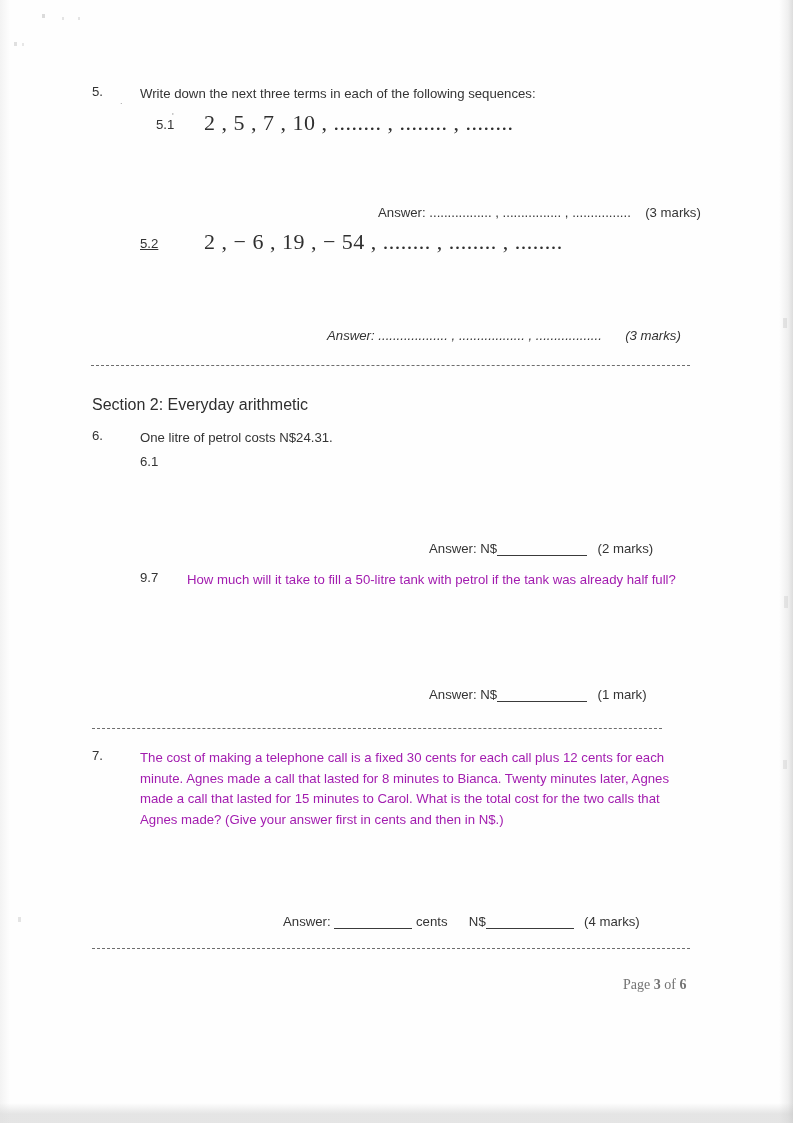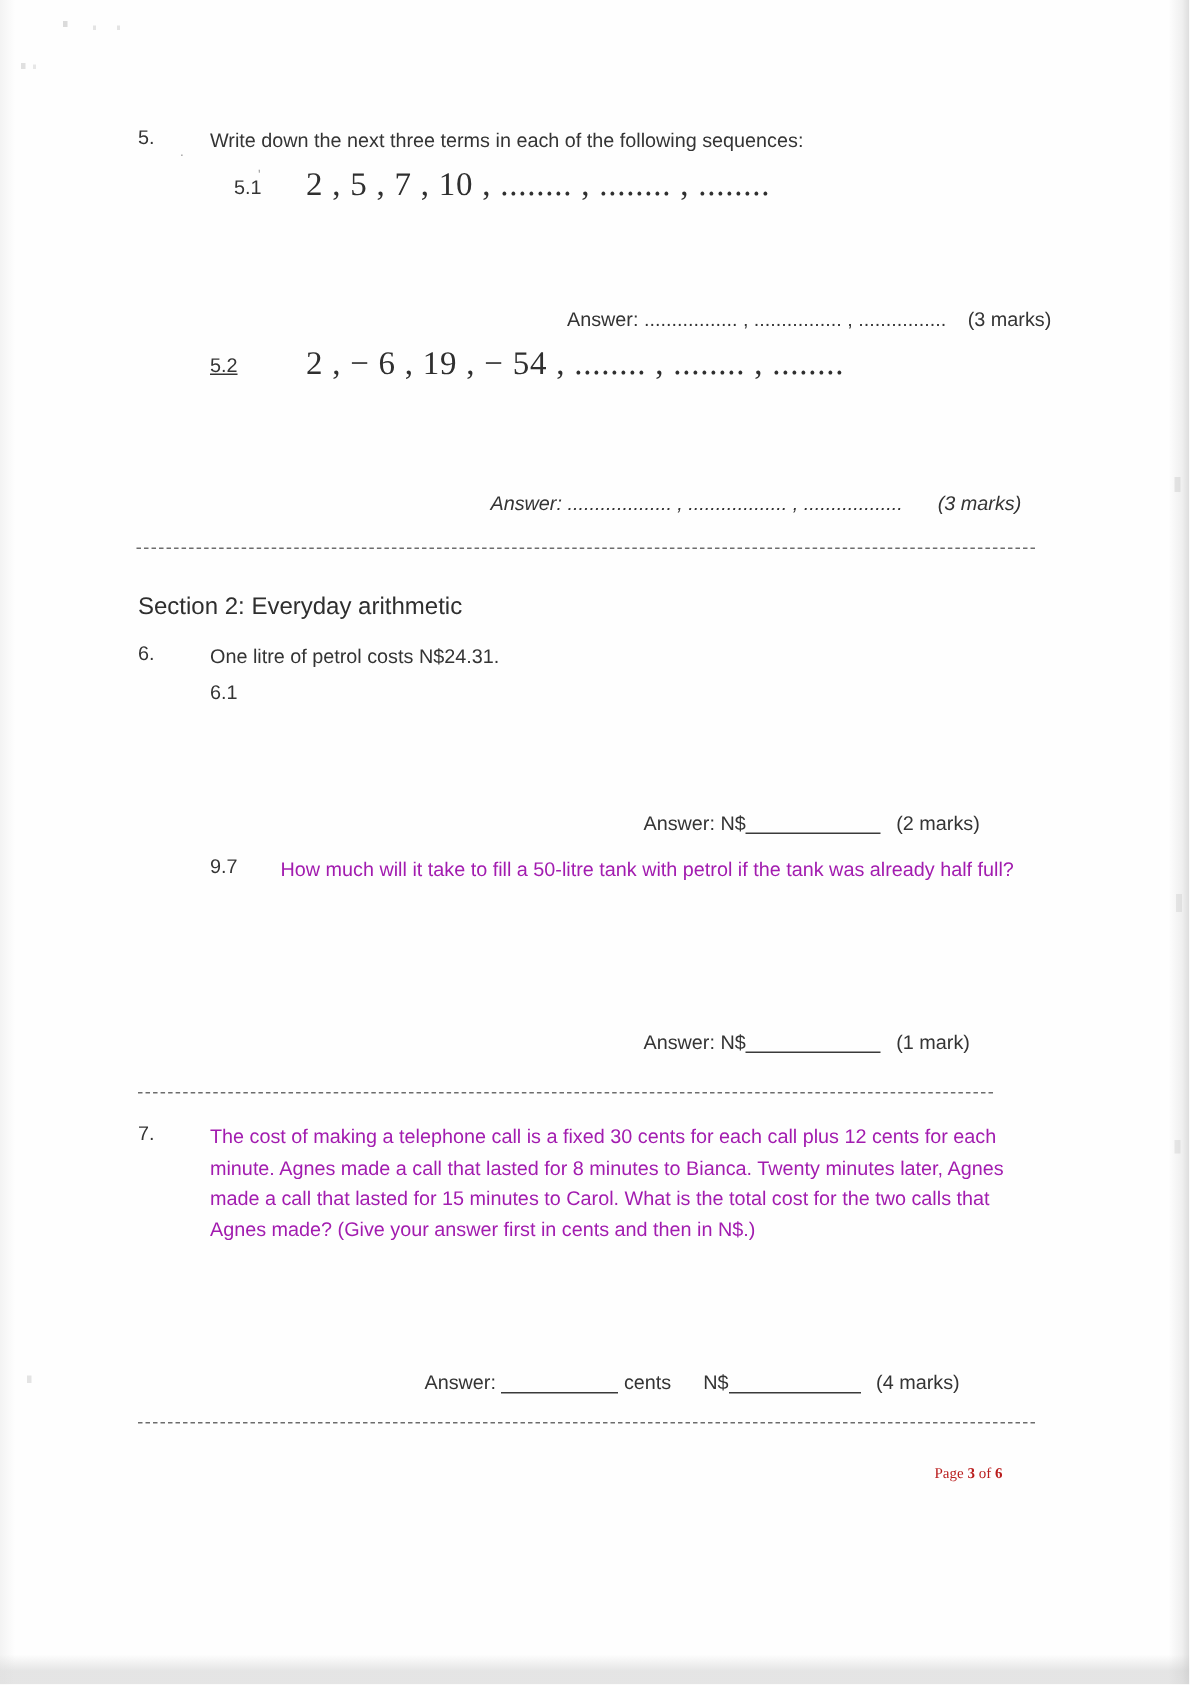--- a/index.html
+++ b/index.html
@@ -92,22 +92,22 @@
     vertical-align: bottom;
   }
   .dashrule {
     position: absolute;
     height: 0;
     border-top: 1.5px dashed #6d6d6d;
   }
   .footer {
     position: absolute;
     font-family: "Liberation Serif", serif;
-    font-size: 10px;
-    color: #b91c1c;
+    font-size: 14px;
+    color: #737373;
     white-space: nowrap;
   }
   .footer b { font-weight: bold; }
   .tiny-mark {
     position: absolute;
     color: #9a9a9a;
     font-size: 9px;
   }
 </style>
 </head>

